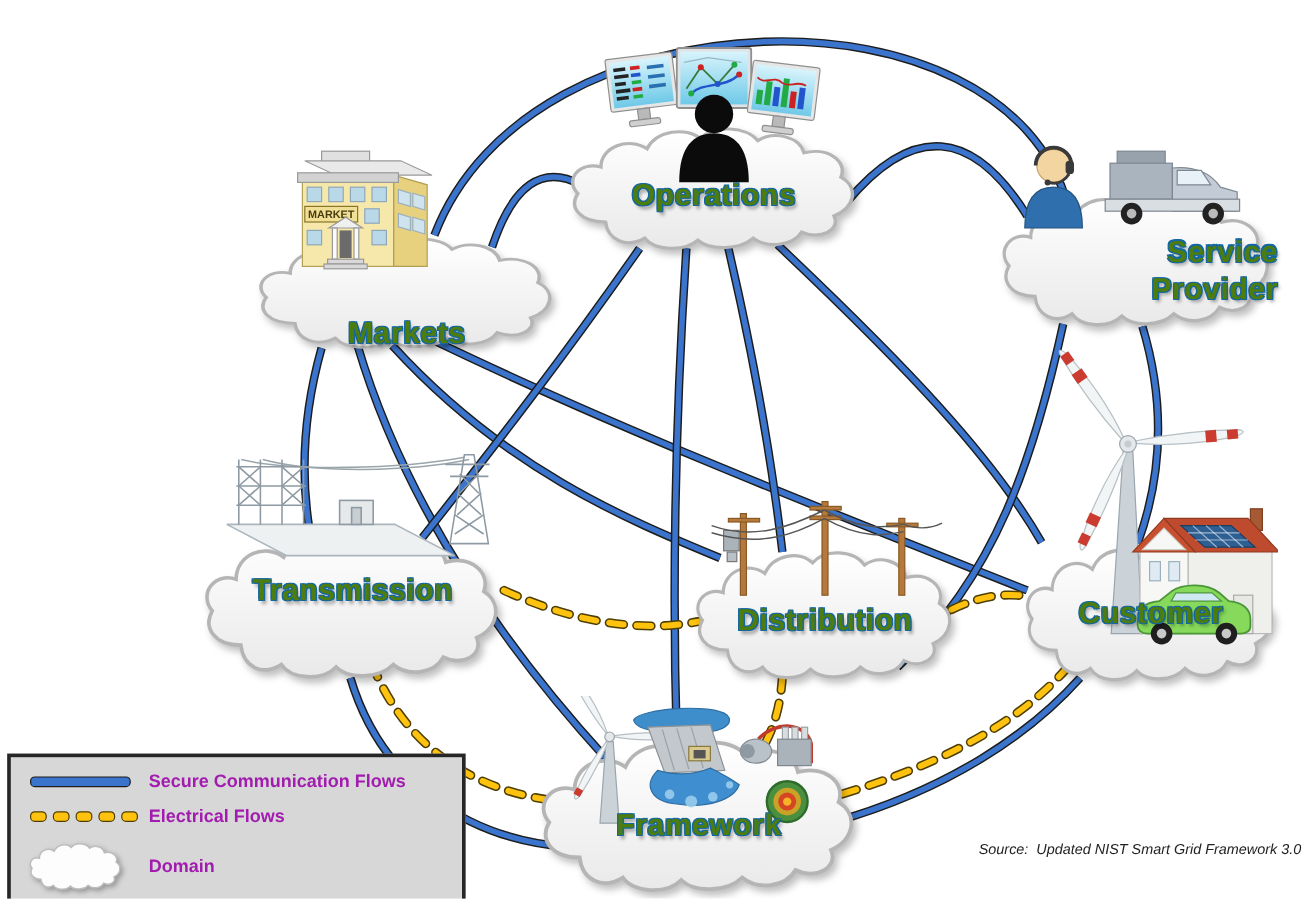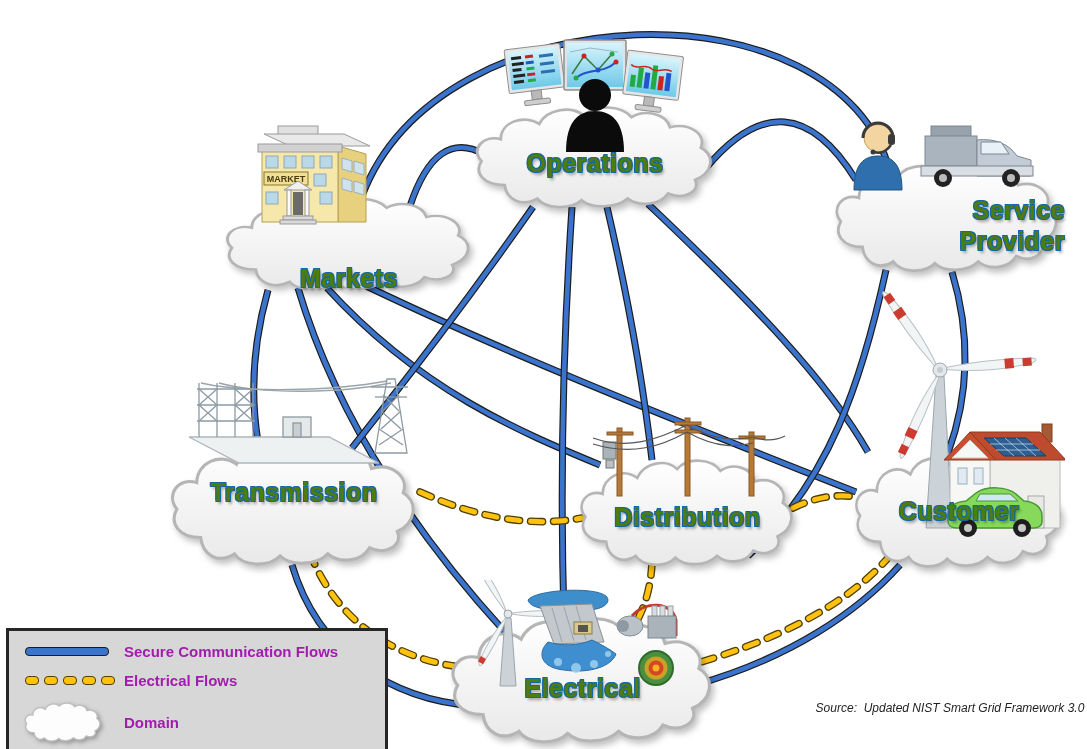--- a/index.html
+++ b/index.html
@@ -156,21 +156,21 @@
       <g>
         <circle cx="105" cy="63" r="16" fill="#0b0b0b"></circle>
         <path d="M76,120 C76,90 88,79 105,79 C122,79 134,90 134,120 Z" fill="#0b0b0b"></path>
       </g>
     </svg>
     <div class="domain-label" style="top:116px;">
         <span class="lbl-line">Operations</span>
       </div>
   </div>
 
-  <div class="domain-node" style="left:220px;top:112px;width:258px;height:182px;">
+  <div class="domain-node" style="left:210px;top:112px;width:258px;height:182px;">
     <svg class="cloud" style="left:0;top:82px;width:258px;height:100px;" viewBox="0 0 260 130" preserveAspectRatio="none">
         <use href="#cloudShape"></use>
       </svg>
     <svg class="icon" style="left:30px;top:0;width:135px;height:122px;" viewBox="0 0 135 122">
       <rect x="28" y="14" width="40" height="9" fill="#e0e0e0" stroke="#999"></rect>
       <polygon points="14,22 94,22 120,34 40,34" fill="#e9e9e9" stroke="#9a9a9a"></polygon>
       <polygon points="88,34 116,42 116,110 88,110" fill="#e7d17e" stroke="#b3a055"></polygon>
       <rect x="12" y="34" width="76" height="76" fill="#f6e8aa" stroke="#b3a055"></rect>
       <rect x="8" y="32" width="84" height="8" fill="#d2d2d2" stroke="#9a9a9a"></rect>
       <rect x="16" y="44" width="12" height="12" fill="#b9d8e8" stroke="#8fa8b8"></rect>
@@ -395,21 +395,21 @@
         <rect x="30" y="14" width="28" height="22" fill="#aab3ba" stroke="#7d868e"></rect>
       </g>
       <g transform="translate(186,88)">
         <circle r="17" fill="#4a8f3f" stroke="#2f6b2a" stroke-width="2"></circle>
         <circle r="11.5" fill="#c9a227"></circle>
         <circle r="7.5" fill="#d64524"></circle>
         <circle r="3.5" fill="#f5b325"></circle>
       </g>
     </svg>
     <div class="domain-label" style="top:93px;">
-        <span class="lbl-line">Electrical</span>
+        <span class="lbl-line">Framework</span>
       </div>
   </div>
 
   <div class="legend">
     <div class="legend-row">
       <span class="legend-sample">
           <span class="line-sample"></span>
         </span>
       <span class="legend-label">Secure Communication Flows</span>
     </div>

